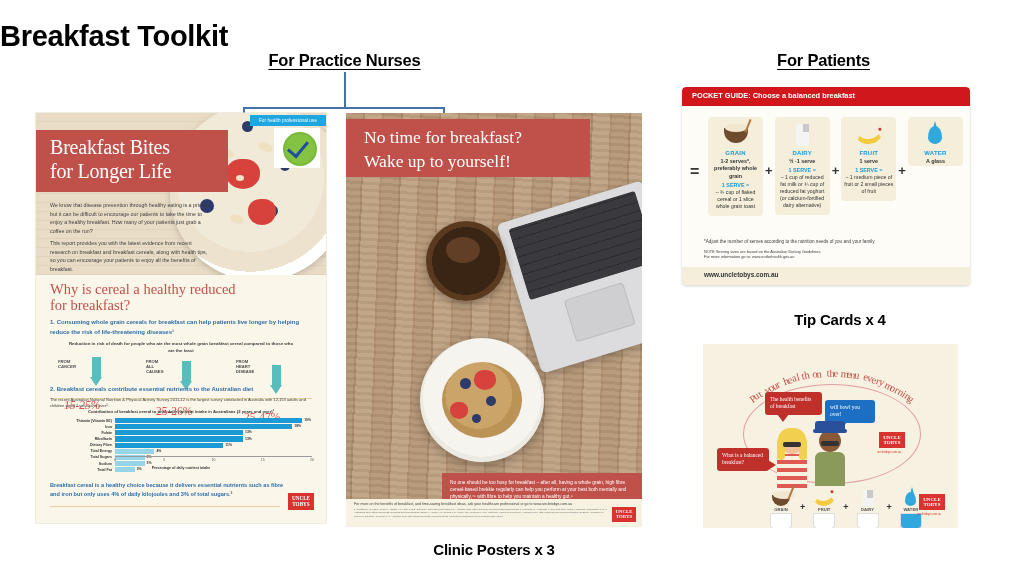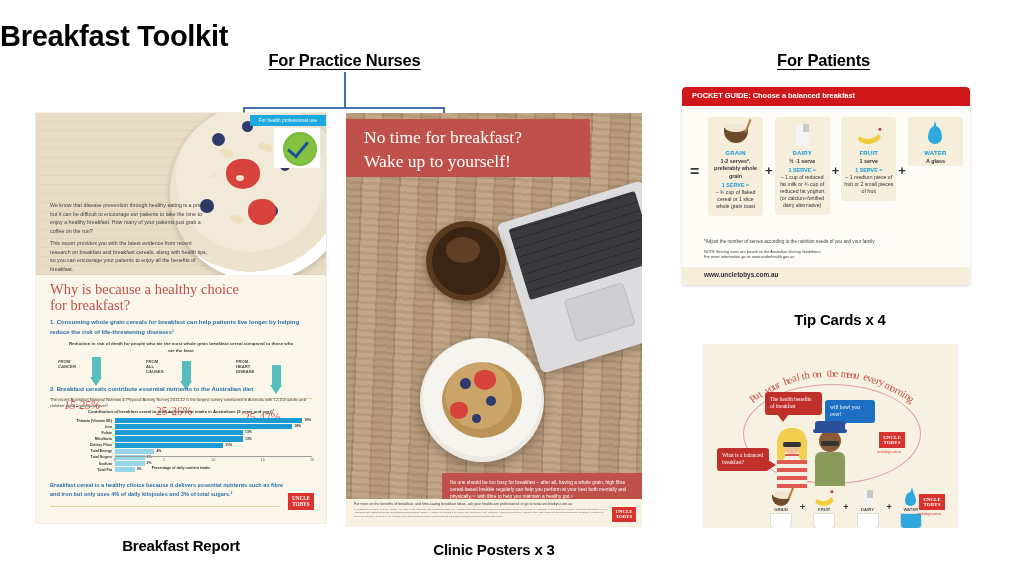--- a/index.html
+++ b/index.html
@@ -300,26 +300,30 @@
         <div class="almond" style="left:60px;top:112px;width:14px;height:8px;"></div>
         <div class="oat" style="left:66px;top:72px;width:8px;height:6px;"></div>
         <div class="oat" style="left:40px;top:70px;width:7px;height:5px;"></div>
       </div>
       <div class="prof-tag">For health professional use</div>
       <div class="tick-badge">
         <div class="tick-circle"></div>
           <div class="tick-mark"></div>
       </div>
 
+      <div class="rep-titlebox">
+        <div class="rep-title1">Breakfast Bites</div>
+        <div class="rep-title2">for Longer Life</div>
+      </div>
     </div>
 
     <div class="rep-para" id="rep-p1">We know that disease prevention through healthy eating is a priority, but it can be difficult to encourage our patients to take the time to enjoy a healthy breakfast. How many of your patients just grab a coffee on the run?</div>
     <div class="rep-para" id="rep-p2">This report provides you with the latest evidence from recent research on breakfast and breakfast cereals, along with health tips, so you can encourage your patients to enjoy all the benefits of breakfast.</div>
 
-    <div class="rep-h2">Why is because a healthy choice for breakfast?</div>
+    <div class="rep-h2">Why is cereal a healthy reduced for breakfast?</div>
 
     <div class="rep-s1">1. Consuming whole grain cereals for breakfast can help patients live longer by helping reduce the risk of life-threatening diseases¹</div>
     <div class="rep-s1sub">Reduction in risk of death for people who ate the most whole grain breakfast cereal compared to those who ate the least</div>
 
     <div class="arrow-grp" style="left:22px;top:246px;font-style:italic;">
       <div class="arrow-lab" style="white-space:pre-line;">FROM
 CANCER</div>
       <div class="arrow" style="left:32px;top:-2px;">
         <div class="arrow-shaft"></div>
           <div class="arrow-head"></div>
@@ -665,16 +669,15 @@
       </div>
     </div>
 
     <div class="ut-logo" id="mag-logo2">
       <span>UNCLE</span>
       <span>TOBYS</span>
     </div>
     <div class="mag-url2">uncletobys.com.au</div>
   </div>
 
-  <div class="caption" id="cap-report">Breakfast Report</div>
   <div class="caption" id="cap-posters">Clinic Posters x 3</div>
 
 </div>
 
 </body></html>

